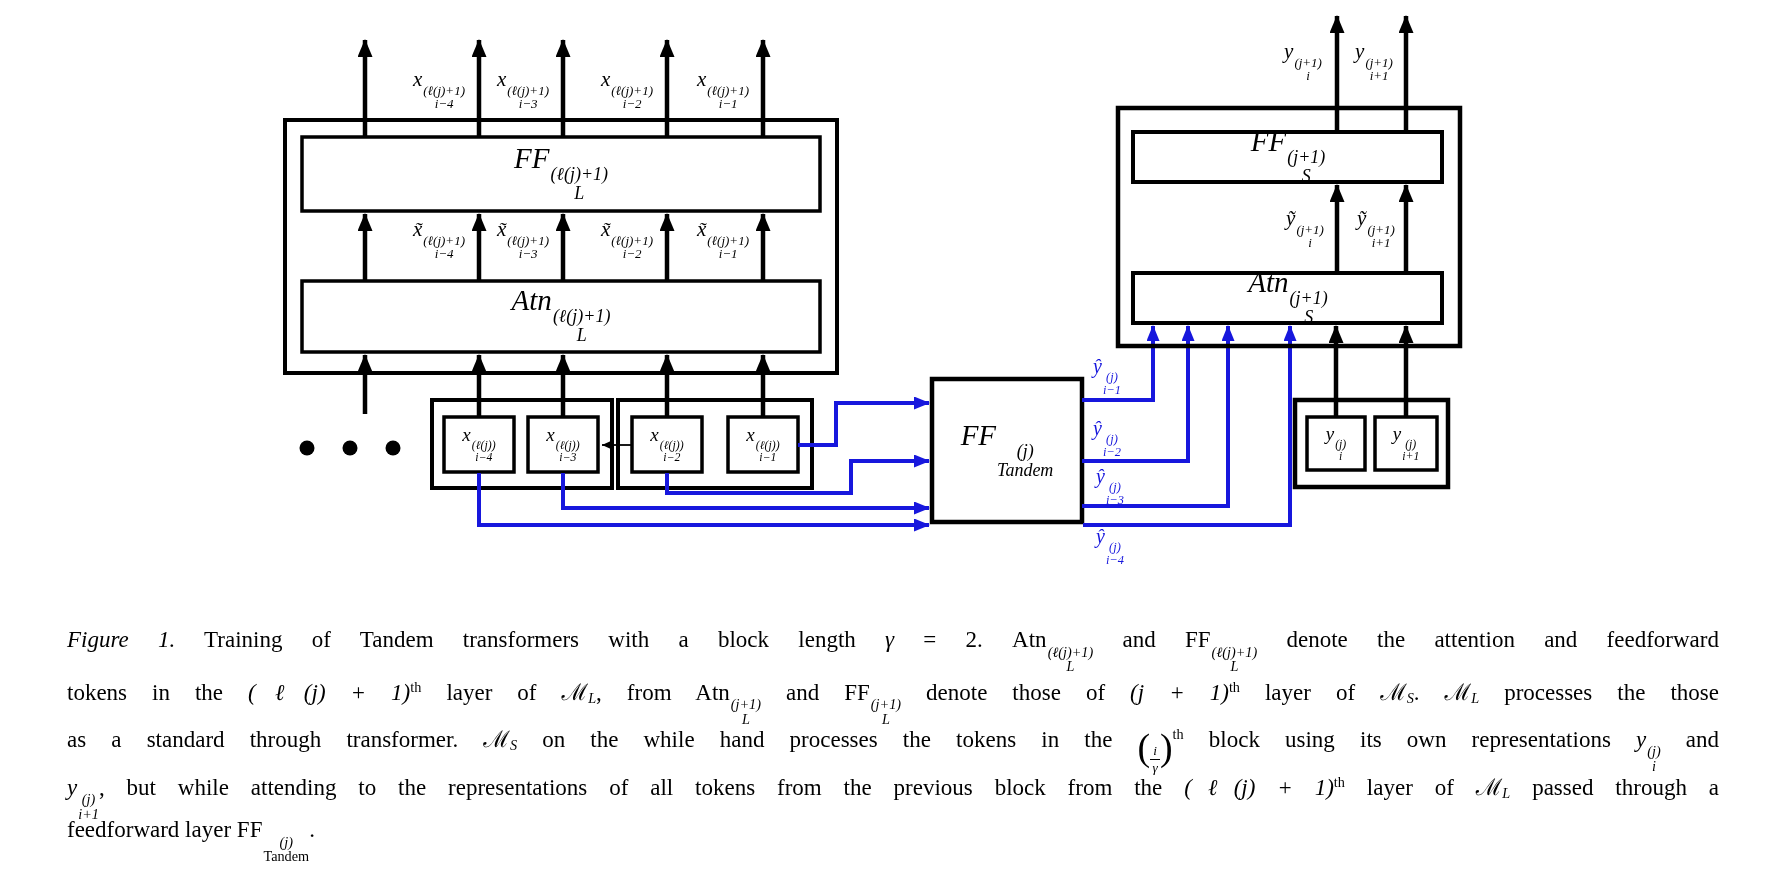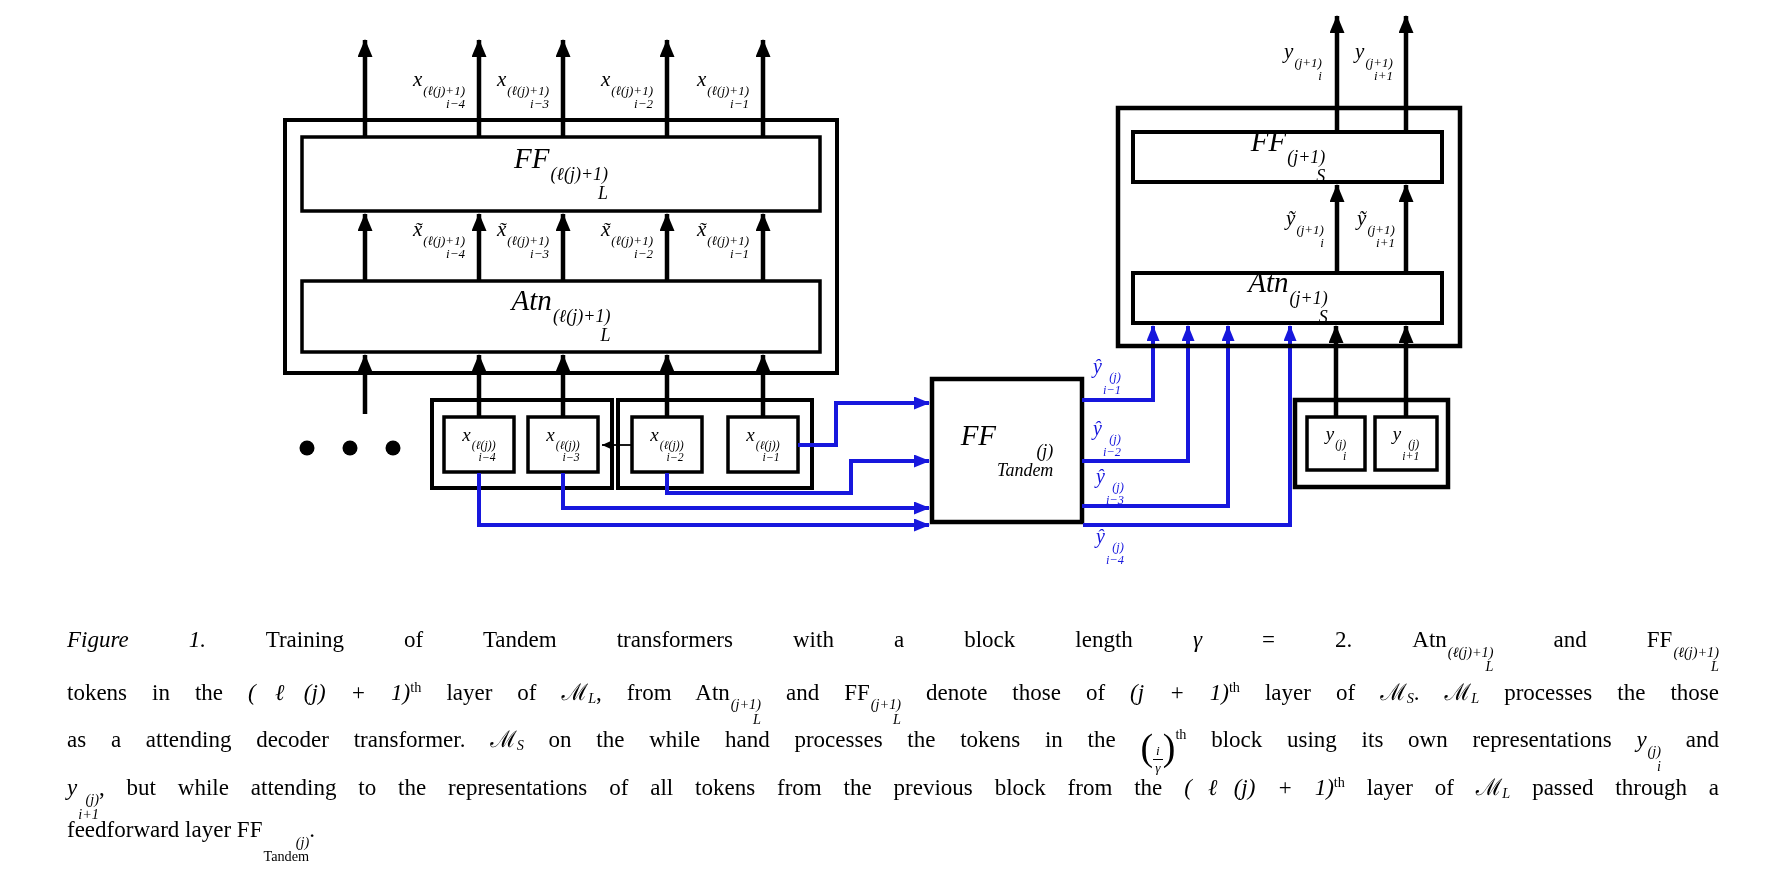--- a/index.html
+++ b/index.html
@@ -10,21 +10,21 @@
   svg.diagram{position:absolute;left:0;top:0}
 
   
   .ml{position:absolute;transform:translate(-50%,-50%);white-space:nowrap;
       font-style:italic;font-size:21px;line-height:1;color:#000}
   .ml.big{font-size:29px}
   .ml.small{font-size:19px}
   .ml.blue{color:#1717dd;font-size:20px}
 
   
-  .ss{display:inline-flex;flex-direction:column;align-items:flex-end;
+  .ss{display:inline-flex;flex-direction:column;align-items:center;
       vertical-align:-0.42em;line-height:1.02;margin-left:1px}
   .ss .up,.ss .dn{font-size:62%;font-style:italic}
   .ss .dn.rm{font-style:normal}
 
   
   .tn{font-style:normal}
   .ti{font-style:italic}
   .tcal{font-style:normal}
   .tsup{font-size:62%;vertical-align:0.55em;font-style:normal}
   .tsub{font-size:62%;vertical-align:-0.22em;font-style:italic}
@@ -238,29 +238,29 @@
         <span class="dn">i+1</span>
       </span></span>
 
   <div class="caption">
     <div class="cline"><span class="ti">Figure 1.</span><span class="tn"> Training of Tandem transformers with a block length </span><span class="ti">γ</span><span class="tn"> = 2. Atn</span><span class="ss">
           <span class="up">(ℓ(j)+1)</span>
           <span class="dn">L</span>
         </span><span class="tn"> and FF</span><span class="ss">
           <span class="up">(ℓ(j)+1)</span>
           <span class="dn">L</span>
-        </span></div>
+        </span><span class="tn"> denote the attention and feedforward</span></div>
     <div class="cline"><span class="tn">tokens in the </span><span class="ti">(ℓ(j) + 1)</span><span class="tsup">th</span><span class="tn"> layer of </span><span class="tcal">ℳ</span><span class="tsub">L</span><span class="tn">, from Atn</span><span class="ss">
           <span class="up">(j+1)</span>
           <span class="dn">L</span>
         </span><span class="tn"> and FF</span><span class="ss">
           <span class="up">(j+1)</span>
           <span class="dn">L</span>
         </span><span class="tn"> denote those of </span><span class="ti">(j + 1)</span><span class="tsup">th</span><span class="tn"> layer of </span><span class="tcal">ℳ</span><span class="tsub">S</span><span class="tn">. </span><span class="tcal">ℳ</span><span class="tsub">L</span><span class="tn"> processes the those</span></div>
-    <div class="cline"><span class="tn">as a attending decoder transformer. </span><span class="tcal">ℳ</span><span class="tsub">S</span><span class="tn"> on the while hand processes the tokens in the </span><span class="tbig">(</span><span class="frac">
+    <div class="cline"><span class="tn">as a standard through transformer. </span><span class="tcal">ℳ</span><span class="tsub">S</span><span class="tn"> on the while hand processes the tokens in the </span><span class="tbig">(</span><span class="frac">
           <span class="fn">i</span>
           <span class="fd">γ</span>
         </span><span class="tbig">)</span><span class="tsup">th</span><span class="tn"> block using its own representations </span><span class="ti">y</span><span class="ss">
           <span class="up">(j)</span>
           <span class="dn">i</span>
         </span><span class="tn"> and</span></div>
     <div class="cline"><span class="ti">y</span><span class="ss">
           <span class="up">(j)</span>
           <span class="dn">i+1</span>
         </span><span class="tn">, but while attending to the representations of all tokens from the previous block from the </span><span class="ti">(ℓ(j) + 1)</span><span class="tsup">th</span><span class="tn"> layer of </span><span class="tcal">ℳ</span><span class="tsub">L</span><span class="tn"> passed through a</span></div>

